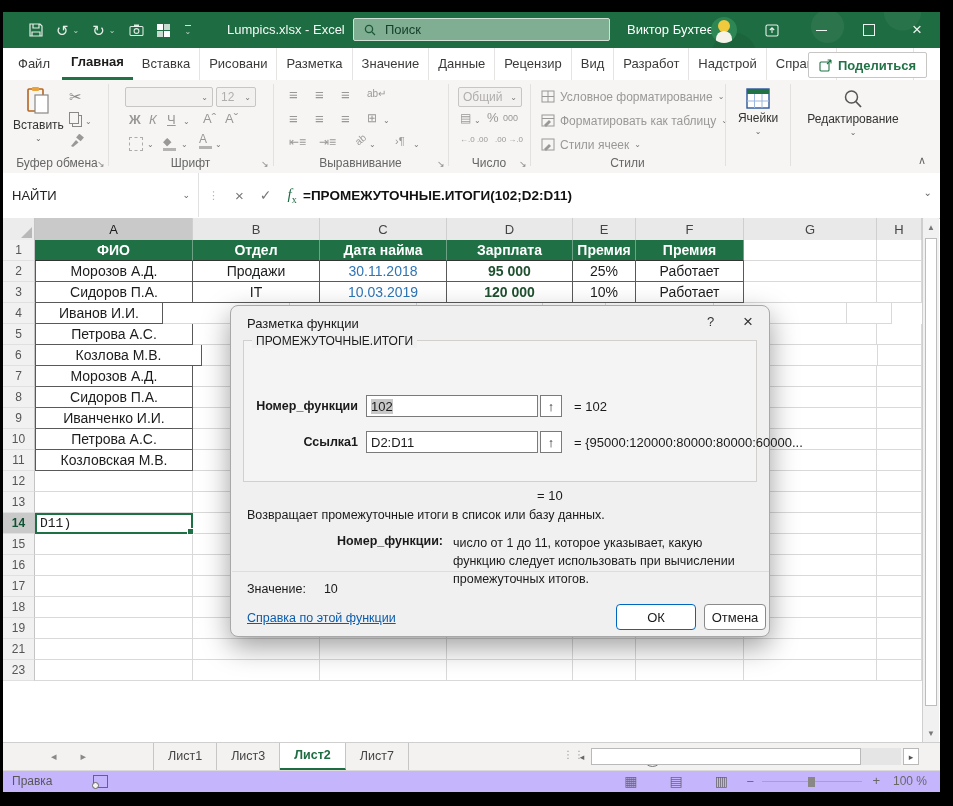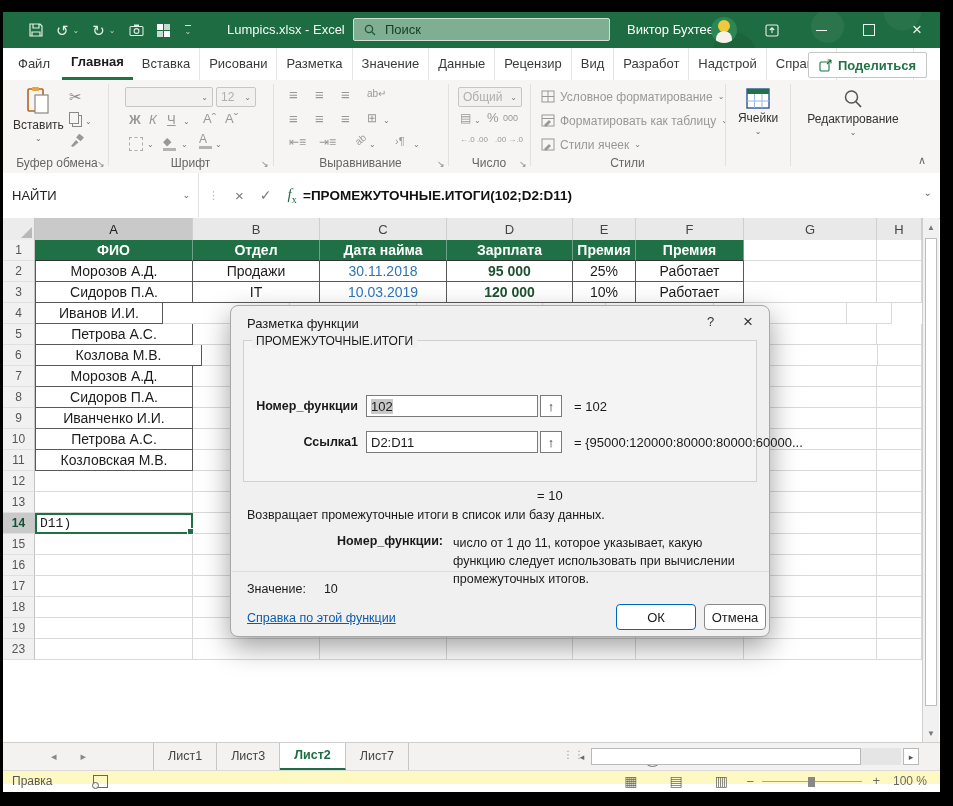--- a/index.html
+++ b/index.html
@@ -97,21 +97,21 @@
   .stab.active{background:#fff;color:#1e6c41;font-weight:bold;border-bottom:2.5px solid #1e6c41;line-height:24px;}
   .addsheet{position:absolute;left:640px;top:5px;width:17px;height:17px;border:1px solid #767676;border-radius:50%;
     color:#555;font-size:12px;display:flex;align-items:center;justify-content:center;}
   .tabdots{position:absolute;left:560px;top:6px;color:#999;font-size:10px;letter-spacing:1px;}
   .hscroll-l{position:absolute;left:572px;top:5px;width:14px;height:17px;color:#666;font-size:9px;display:flex;align-items:center;justify-content:center;}
   .hscroll-track{position:absolute;left:588px;top:5px;width:310px;height:17px;background:#e5e5e5;}
   .hscroll-thumb{position:absolute;left:0;top:0;width:270px;height:17px;background:#fff;border:1px solid #b9b9b9;box-sizing:border-box;}
   .hscroll-r{position:absolute;left:900px;top:5px;width:16px;height:17px;border:1px solid #b9b9b9;background:#fff;color:#555;
     font-size:9px;display:flex;align-items:center;justify-content:center;box-sizing:border-box;}
   
-  .statusbar{position:absolute;left:0;top:758px;width:100%;height:14px;background:#fef9c3;border-top:1px solid #dcdad8;box-sizing:border-box;
+  .statusbar{position:absolute;left:0;top:758px;width:100%;height:22px;background:#c4b5fd;border-top:1px solid #dcdad8;box-sizing:border-box;
     font-size:12px;color:#5a5856;}
   .sb-mode{position:absolute;left:9px;top:3px;}
   .macroic{position:absolute;left:90px;top:4px;width:13px;height:11px;border:1px solid #666;}
   .macroic::after{content:"";position:absolute;left:-2px;bottom:-2px;width:5px;height:5px;border-radius:50%;background:#f3f2f1;border:1px solid #666;}
   .viewics{position:absolute;right:212px;top:2px;display:flex;gap:32px;font-size:14px;color:#6a6866;}
   .zoomminus{position:absolute;right:186px;top:3px;font-size:13px;color:#6a6866;}
   .zoomtrack{position:absolute;right:78px;top:10px;width:100px;border-top:1.5px solid #a9a7a5;}
   .zoomtick{position:absolute;left:50px;top:-4px;height:7px;border-left:1px solid #a9a7a5;}
   .zoomthumb{position:absolute;left:46px;top:-5px;width:7px;height:10px;background:#8a8886;}
   .zoomplus{position:absolute;right:60px;top:2px;font-size:13px;color:#6a6866;}
@@ -611,20 +611,31 @@
         <div class="cell" style="width: 158px;"></div>
         <div class="cell" style="width: 127px;"></div>
         <div class="cell" style="width: 127px;"></div>
         <div class="cell" style="width: 126px;"></div>
         <div class="cell" style="width: 63px;"></div>
         <div class="cell" style="width: 108px;"></div>
         <div class="cell" style="width: 133px;"></div>
         <div class="cell" style="width: 45px;"></div>
       </div>
       <div class="grow">
+        <div class="rownum">21</div>
+        <div class="cell" style="width: 158px;"></div>
+        <div class="cell" style="width: 127px;"></div>
+        <div class="cell" style="width: 127px;"></div>
+        <div class="cell" style="width: 126px;"></div>
+        <div class="cell" style="width: 63px;"></div>
+        <div class="cell" style="width: 108px;"></div>
+        <div class="cell" style="width: 133px;"></div>
+        <div class="cell" style="width: 45px;"></div>
+      </div>
+      <div class="grow">
         <div class="rownum">23</div>
         <div class="cell" style="width: 158px;"></div>
         <div class="cell" style="width: 127px;"></div>
         <div class="cell" style="width: 127px;"></div>
         <div class="cell" style="width: 126px;"></div>
         <div class="cell" style="width: 63px;"></div>
         <div class="cell" style="width: 108px;"></div>
         <div class="cell" style="width: 133px;"></div>
         <div class="cell" style="width: 45px;"></div>
       </div>

